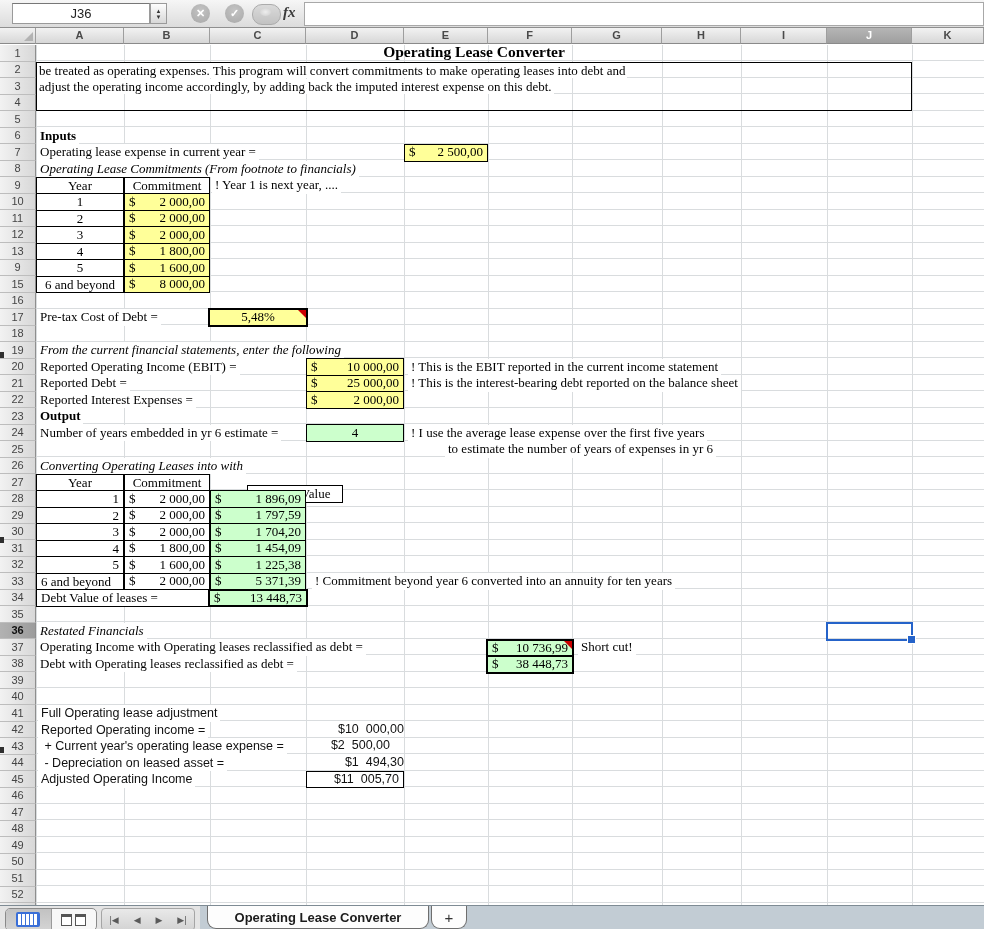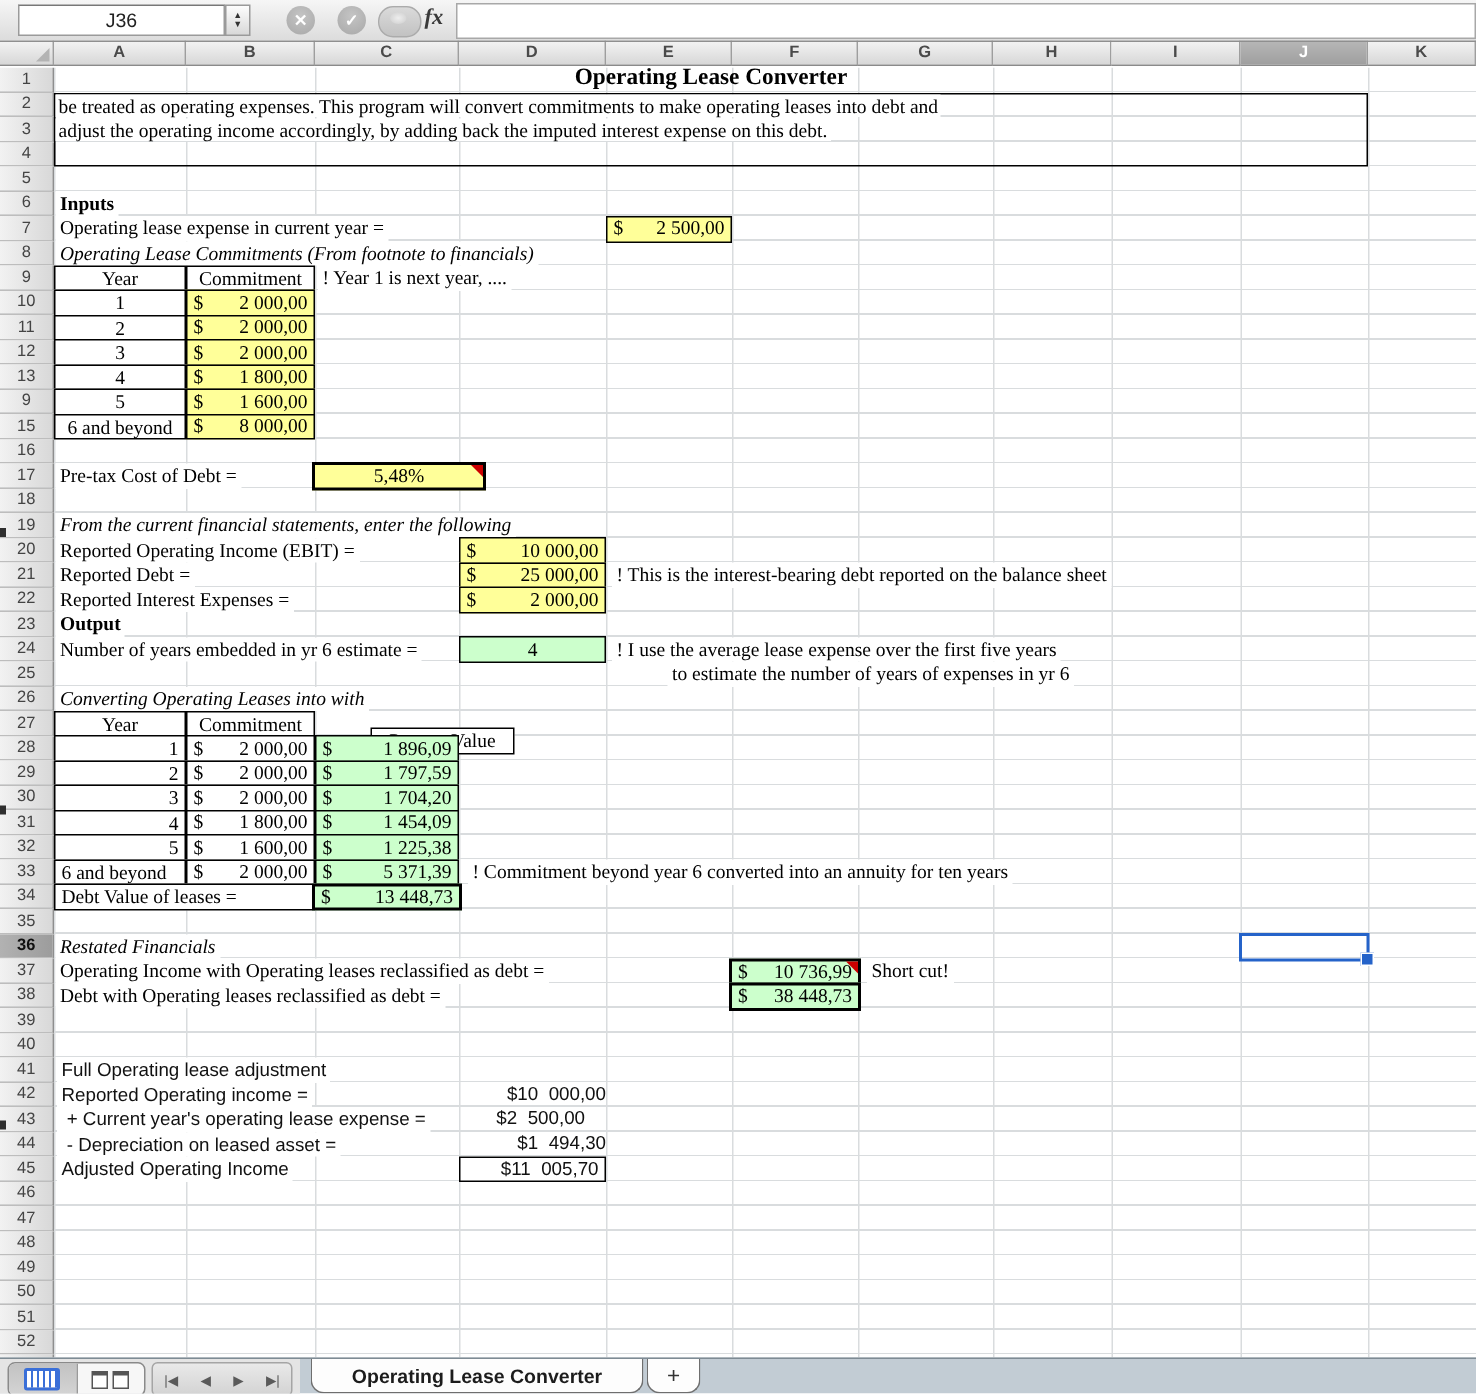--- a/index.html
+++ b/index.html
@@ -229,29 +229,30 @@
   <div class="cell bc ctr" style="left:36px;top:181px;width:88px;">3</div>
   <div class="cell bc yellow money" style="left:124px;top:181px;width:86px;"><span>$</span><span>2 000,00</span></div>
   <div class="cell bc ctr" style="left:36px;top:197.5px;width:88px;">4</div>
   <div class="cell bc yellow money" style="left:124px;top:197.5px;width:86px;"><span>$</span><span>1 800,00</span></div>
   <div class="cell bc ctr" style="left:36px;top:214px;width:88px;">5</div>
   <div class="cell bc yellow money" style="left:124px;top:214px;width:86px;"><span>$</span><span>1 600,00</span></div>
   <div class="cell bc ctr" style="left:36px;top:230.5px;width:88px;">6 and beyond</div>
   <div class="cell bc yellow money" style="left:124px;top:230.5px;width:86px;"><span>$</span><span>8 000,00</span></div>
 
   <div class="cell lblw" style="left:37px;top:264px;">Pre-tax Cost of Debt =</div>
-  <div class="cell bc2 yellow cbc" style="left:208px;top:263px;width:116px;">
+  <div class="cell bc2 yellow cbc" style="left:208px;top:263px;width:100px;">
     <span>5,48%</span>
     <div class="tri"></div>
   </div>
 
   <div class="cell i lblw" style="left:37px;top:297px;">From the current financial statements, enter the following</div>
 
   <div class="cell lblw" style="left:37px;top:313.5px;">Reported Operating Income (EBIT) =</div>
   <div class="cell bc15 yellow money" style="left:306px;top:313px;width:98px;"><span>$</span><span>10 000,00</span></div>
+  <div class="cell lblw" style="left:408px;top:313.5px;">! This is the EBIT reported in the current income statement</div>
   <div class="cell lblw" style="left:37px;top:330px;text-align:right;">Reported Debt =</div>
   <div class="cell bc15 yellow money" style="left:306px;top:329.5px;width:98px;"><span>$</span><span>25 000,00</span></div>
   <div class="cell lblw" style="left:408px;top:330px;">! This is the interest-bearing debt reported on the balance sheet</div>
   <div class="cell lblw" style="left:37px;top:346.5px;">Reported Interest Expenses =</div>
   <div class="cell bc15 yellow money" style="left:306px;top:346px;width:98px;"><span>$</span><span>2 000,00</span></div>
 
   <div class="cell b lblw" style="left:37px;top:363px;">Output</div>
   <div class="cell lblw" style="left:37px;top:379.5px;">Number of years embedded in yr 6 estimate =</div>
   <div class="cell bc15 green cbc" style="left:306px;top:379px;width:98px;"><span>4</span></div>
   <div class="cell lblw" style="left:408px;top:379.5px;">! I use the average lease expense over the first five years</div>

